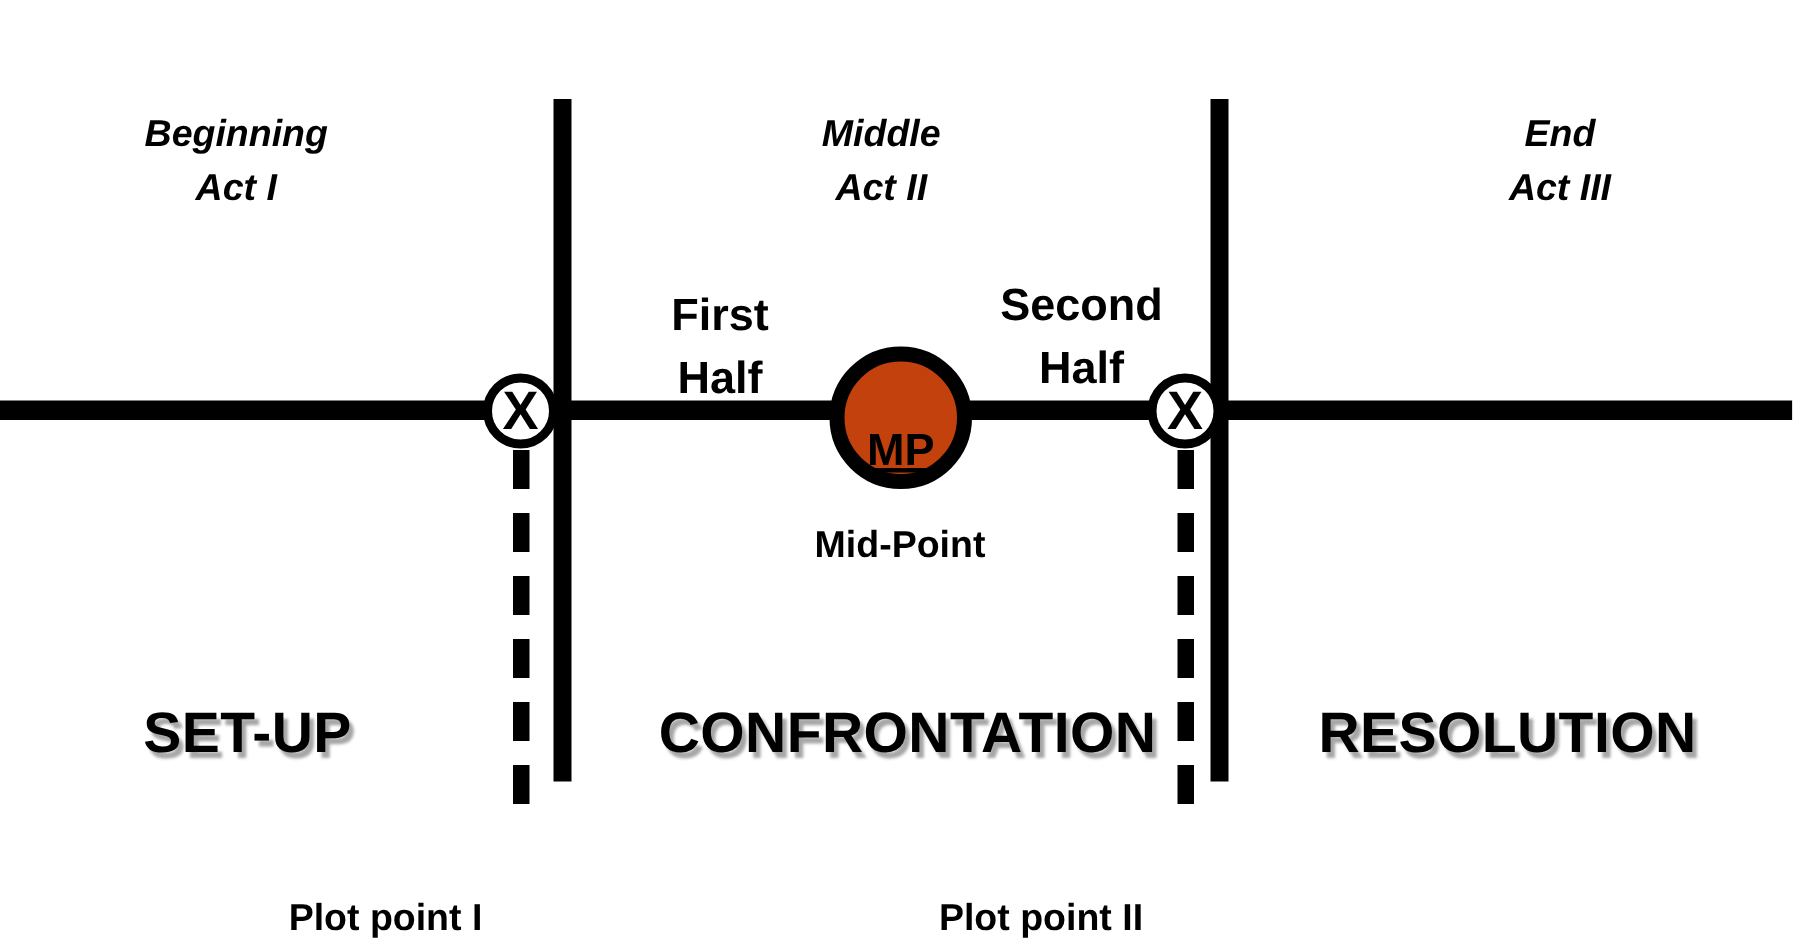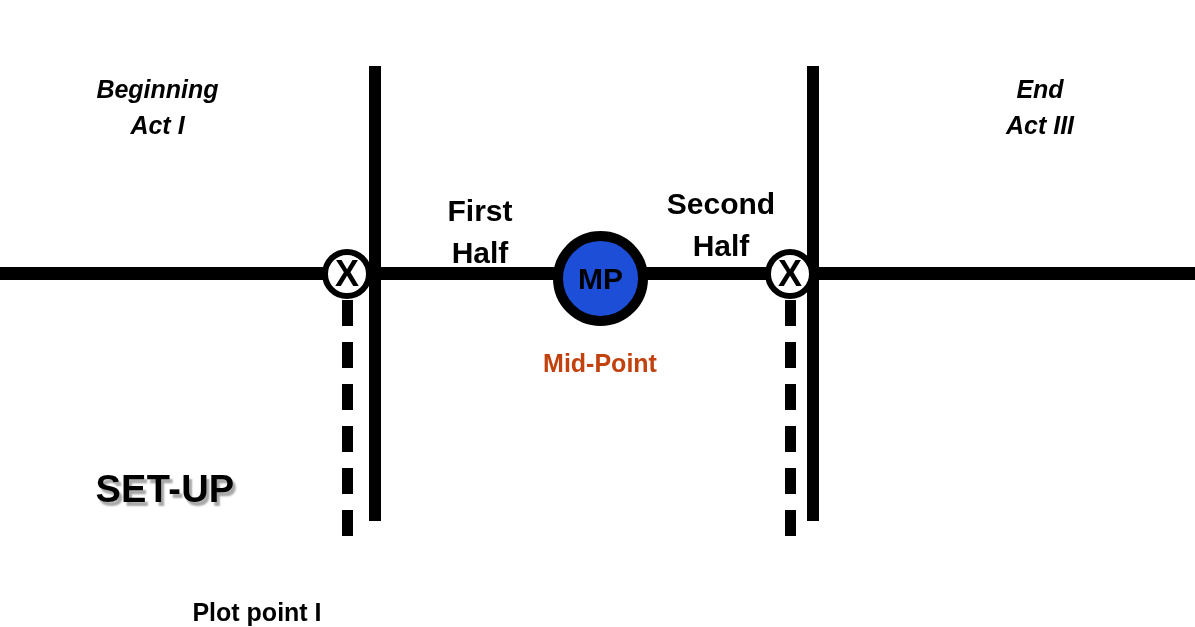--- a/index.html
+++ b/index.html
@@ -85,25 +85,26 @@
 
   
   #mid-point-node {
     position: absolute;
     left: 553px;
     top: 231px;
     width: 95px;
     height: 95px;
     border: 10px solid #000000;
     border-radius: 50%;
-    background: #1d4ed8;
+    background: #c2410c;
     box-sizing: border-box;
     display: flex;
-    align-items: center;
+    align-items: flex-end;
     justify-content: center;
+    text-decoration: underline;
   }
   #mid-point-node .mp-label {
     font-family: "Liberation Sans", sans-serif;
     font-weight: bold;
     font-size: 30px;
     color: #000000;
     line-height: 1;
   }
 
   
@@ -138,21 +139,21 @@
   #mid-point-caption {
     position: absolute;
     left: 500px;
     top: 351px;
     width: 200px;
     text-align: center;
     font-family: "Liberation Sans", sans-serif;
     font-weight: bold;
     font-size: 25px;
     line-height: 1;
-    color: #c2410c;
+    color: #000000;
   }
 
   .phase-label {
     position: absolute;
     text-align: center;
     font-family: "Liberation Sans", sans-serif;
     font-weight: bold;
     font-size: 38px;
     line-height: 1;
     color: #000000;
@@ -195,27 +196,32 @@
   <div class="plot-point" id="plot-point-2">
     <span class="x-glyph">X</span>
   </div>
 
   <div id="mid-point-node">
     <span class="mp-label">MP</span>
   </div>
 
   <div class="act-title" id="act-title-1">Beginning
 Act I</div>
+  <div class="act-title" id="act-title-2">Middle
+Act II</div>
   <div class="act-title" id="act-title-3">End
 Act III</div>
 
   <div class="half-label" id="half-label-first">First
 Half</div>
   <div class="half-label" id="half-label-second">Second
 Half</div>
 
   <div id="mid-point-caption">Mid-Point</div>
 
   <div class="phase-label" id="phase-label-1">SET-UP</div>
+  <div class="phase-label" id="phase-label-2">CONFRONTATION</div>
+  <div class="phase-label" id="phase-label-3">RESOLUTION</div>
 
   <div class="plot-caption" id="plot-caption-1">Plot point I</div>
+  <div class="plot-caption" id="plot-caption-2">Plot point II</div>
 
 </div>
 
 </body></html>

